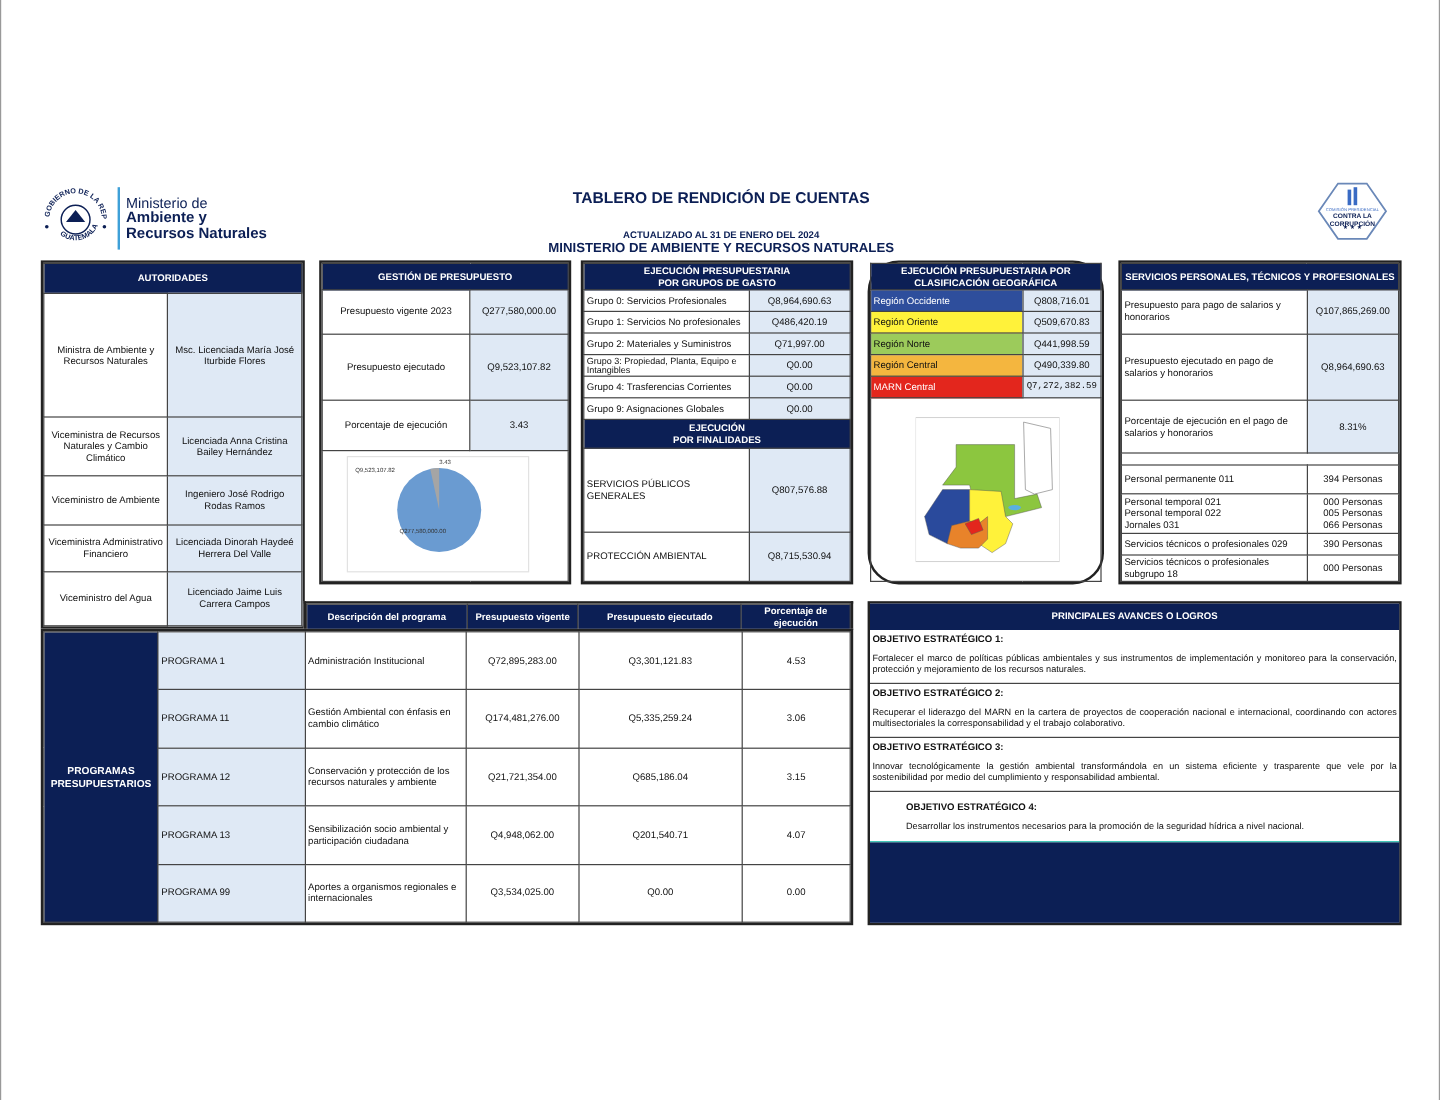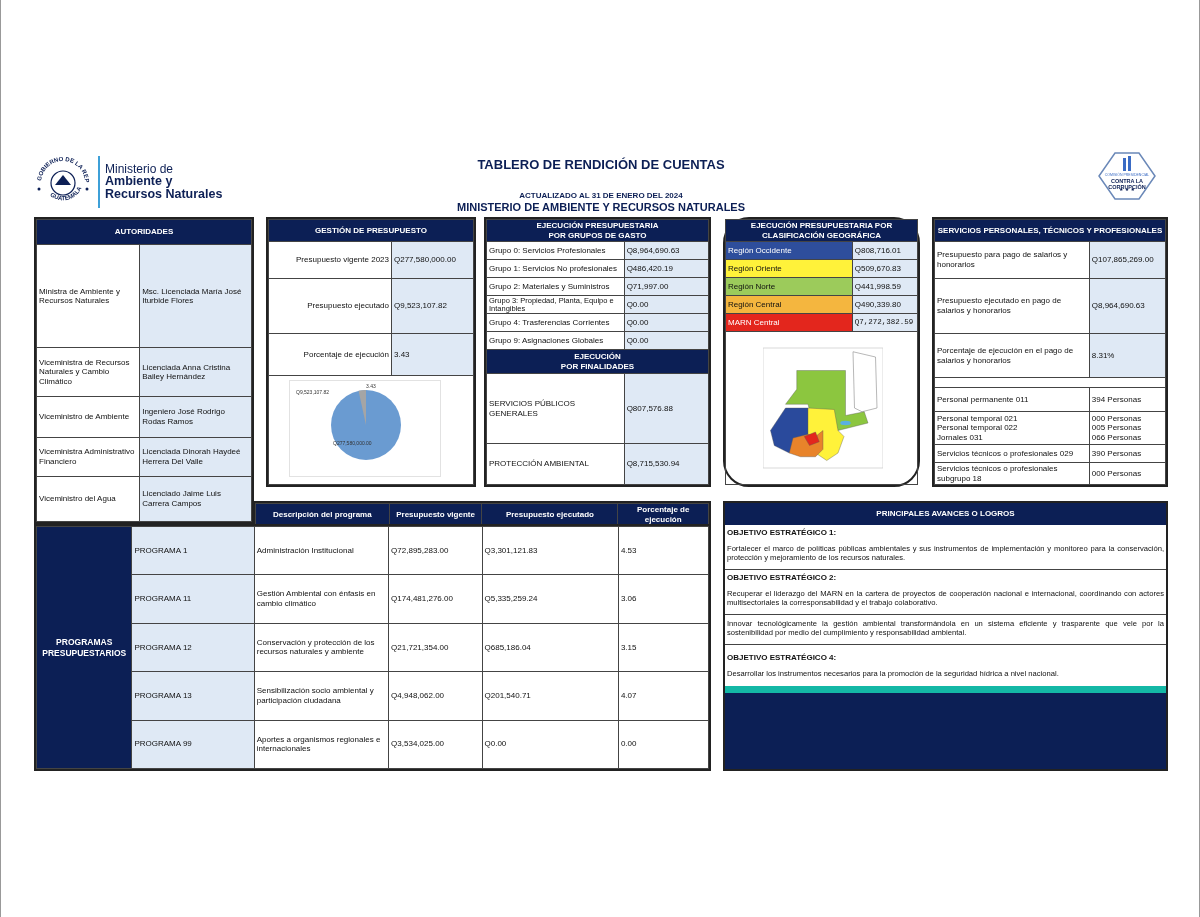--- a/index.html
+++ b/index.html
@@ -5,22 +5,22 @@
   * { box-sizing: border-box; margin: 0; padding: 0; }
   html, body { width: 1200px; height: 917px; background: #ffffff; overflow: hidden; }
   body { font-family: "Liberation Sans", sans-serif; color: #111; position: relative; border-left: 1px solid #999; border-right: 1px solid #999; }
   .abs { position: absolute; }
   .navy { background: #0c1f55; color: #fff; font-weight: bold; text-align: center; }
   .light { background: #dfe9f5; }
   table { border-collapse: collapse; width: 100%; height: 100%; table-layout: fixed; }
   td, th { border: 1px solid #444; font-size: 8px; line-height: 1.2; padding: 1px 2px; vertical-align: middle; }
   .panel { border: 2px solid #222; background: #fff; }
   .hdr { font-size: 8px; font-weight: bold; color: #fff; background: #0c1f55; text-align: center; }
-  .c { text-align: left; }
-  .l { text-align: right; }
+  .c { text-align: center; }
+  .l { text-align: center; }
   .title-block { left: 430px; top: 157px; width: 340px; text-align: center; color: #0c1f55; }
   .title-block .t1 { font-size: 13px; font-weight: bold; }
   .title-block .t2 { font-size: 8px; font-weight: bold; margin-top: 19px; }
   .title-block .t3 { font-size: 11px; font-weight: bold; margin-top: 1px; }
   .logo-left { left: 32px; top: 153px; width: 210px; height: 58px; display: flex; align-items: center; }
   .seal { width: 60px; height: 58px; position: relative; }
   .vline { width: 2px; height: 52px; background: #3ea0d8; margin: 0 5px; }
   .ministry { color: #0c1f55; line-height: 1.05; }
   .ministry .m1 { font-size: 12px; }
   .ministry .m2 { font-size: 12.5px; font-weight: bold; }
@@ -367,20 +367,21 @@
   <div class="hdr" style="height:22px;line-height:22px;">PRINCIPALES AVANCES O LOGROS</div>
   <div style="border-bottom:1px solid #444;">
     <div class="obj-title">OBJETIVO ESTRATÉGICO 1:</div>
     <div class="obj-text">Fortalecer el marco de políticas públicas ambientales y sus instrumentos de implementación y monitoreo para la conservación, protección y mejoramiento de los recursos naturales.</div>
   </div>
   <div style="border-bottom:1px solid #444;">
     <div class="obj-title">OBJETIVO ESTRATÉGICO 2:</div>
     <div class="obj-text">Recuperar el liderazgo del MARN en la cartera de proyectos de cooperación nacional e internacional, coordinando con actores multisectoriales la corresponsabilidad y el trabajo colaborativo.</div>
   </div>
   <div style="border-bottom:1px solid #444;">
+    <div class="obj-title">OBJETIVO ESTRATÉGICO 3:</div>
     <div class="obj-text">Innovar tecnológicamente la gestión ambiental transformándola en un sistema eficiente y trasparente que vele por la sostenibilidad por medio del cumplimiento y responsabilidad ambiental.</div>
   </div>
-  <div style="border-bottom:7px solid #14b8a6;">
+  <div style="border-bottom:1px solid #14b8a6;padding-left:28px;">
     <div class="obj-title" style="padding-top:8px;">OBJETIVO ESTRATÉGICO 4:</div>
     <div class="obj-text" style="padding-bottom:8px;">Desarrollar los instrumentos necesarios para la promoción de la seguridad hídrica a nivel nacional.</div>
   </div>
   <div style="flex:1;background:#0c1f55;"></div>
 </div>
 
 </body></html>

